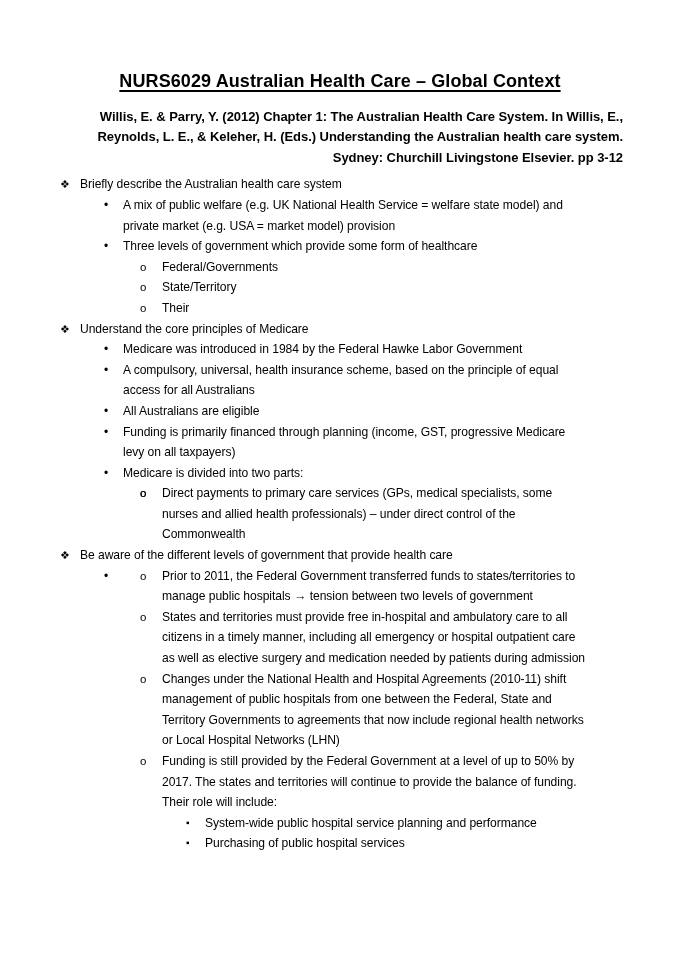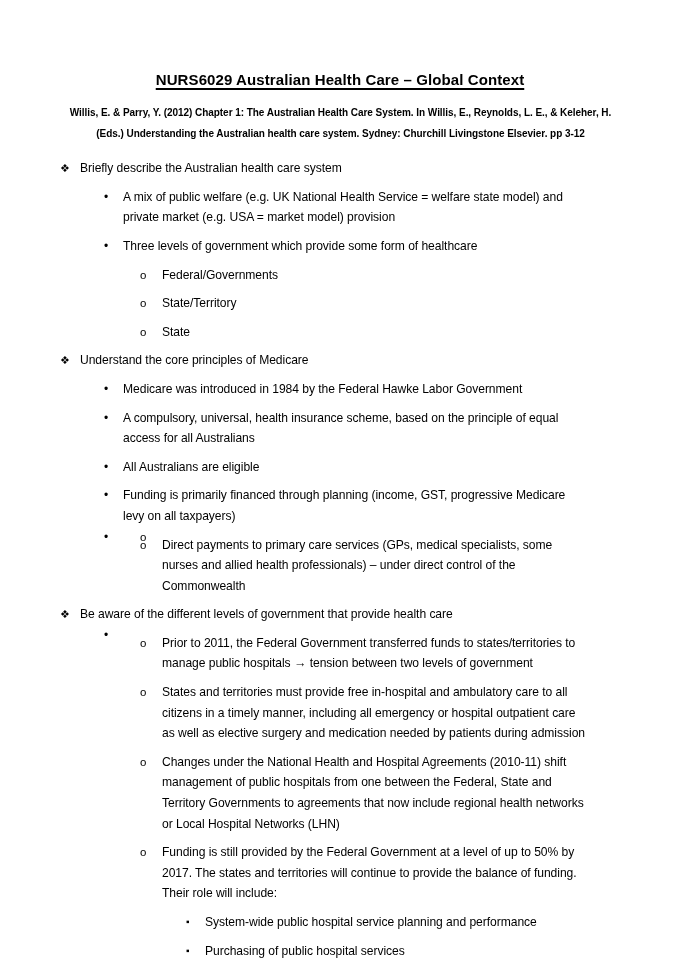--- a/index.html
+++ b/index.html
@@ -19,39 +19,39 @@
     position: relative;
     width: 680px;
     height: 962px;
     background: #ffffff;
     box-sizing: border-box;
     padding: 0;
     overflow: hidden;
   }
   .doc-title {
     text-align: center;
-    font-size: 15px;
+    font-size: 18px;
     font-weight: bold;
     letter-spacing: 0.1px;
     margin: 0;
     padding: 71px 0 0 0;
     line-height: 1.2;
   }
   .doc-title span.ul {
     text-decoration: underline;
     text-underline-offset: 3px;
     text-decoration-thickness: 2px;
   }
   .citation {
-    font-size: 10px;
+    font-size: 13px;
     font-weight: bold;
     line-height: 20.6px;
     margin: 0;
     padding: 14px 57px 0 58px;
-    text-align: center;
+    text-align: right;
     letter-spacing: -0.05px;
   }
   .content {
     padding: 6px 0 0 0;
     margin: 0;
   }
   .item {
     position: relative;
     font-size: 12.1px;
     line-height: 20.6px;
@@ -61,21 +61,20 @@
   }
   .item .bullet {
     position: absolute;
     top: 0;
     display: block;
     text-align: left;
     line-height: 20.6px;
   }
   .item .txt {
     display: block;
-    margin-top: 8px;
   }
   
   .lvl1 { padding-left: 80px; padding-right: 95px; }
   .lvl1 .bullet { left: 60px; font-size: 11px; }
   
   .lvl2 { padding-left: 123px; padding-right: 95px; }
   .lvl2 .bullet { left: 104px; font-size: 12px; }
   
   .lvl3 { padding-left: 162px; padding-right: 95px; }
   .lvl3 .bullet { left: 140px; font-size: 11.5px; }
@@ -113,21 +112,21 @@
       <div class="item lvl3">
         <span class="bullet">o</span>
         <span class="txt">Federal/Governments</span>
       </div>
       <div class="item lvl3">
         <span class="bullet">o</span>
         <span class="txt">State/Territory</span>
       </div>
       <div class="item lvl3">
         <span class="bullet">o</span>
-        <span class="txt">State</span>
+        <span class="txt">Their</span>
       </div>
       <div class="item lvl1">
         <span class="bullet">❖</span>
         <span class="txt">Understand the core principles of Medicare</span>
       </div>
       <div class="item lvl2">
         <span class="bullet">•</span>
         <span class="txt">Medicare was introduced in 1984 by the Federal Hawke Labor Government</span>
       </div>
       <div class="item lvl2">
@@ -137,20 +136,21 @@
       <div class="item lvl2">
         <span class="bullet">•</span>
         <span class="txt">All Australians are eligible</span>
       </div>
       <div class="item lvl2">
         <span class="bullet">•</span>
         <span class="txt">Funding is primarily financed through planning (income, GST, progressive Medicare levy on all taxpayers)</span>
       </div>
       <div class="item lvl2">
         <span class="bullet">•</span>
+        <span class="txt">Medicare is divided into two parts:</span>
       </div>
       <div class="item lvl3">
         <span class="bullet">o</span>
       </div>
       <div class="item lvl3">
         <span class="bullet">o</span>
         <span class="txt">Direct payments to primary care services (GPs, medical specialists, some nurses and allied health professionals) – under direct control of the Commonwealth</span>
       </div>
       <div class="item lvl1">
         <span class="bullet">❖</span>

